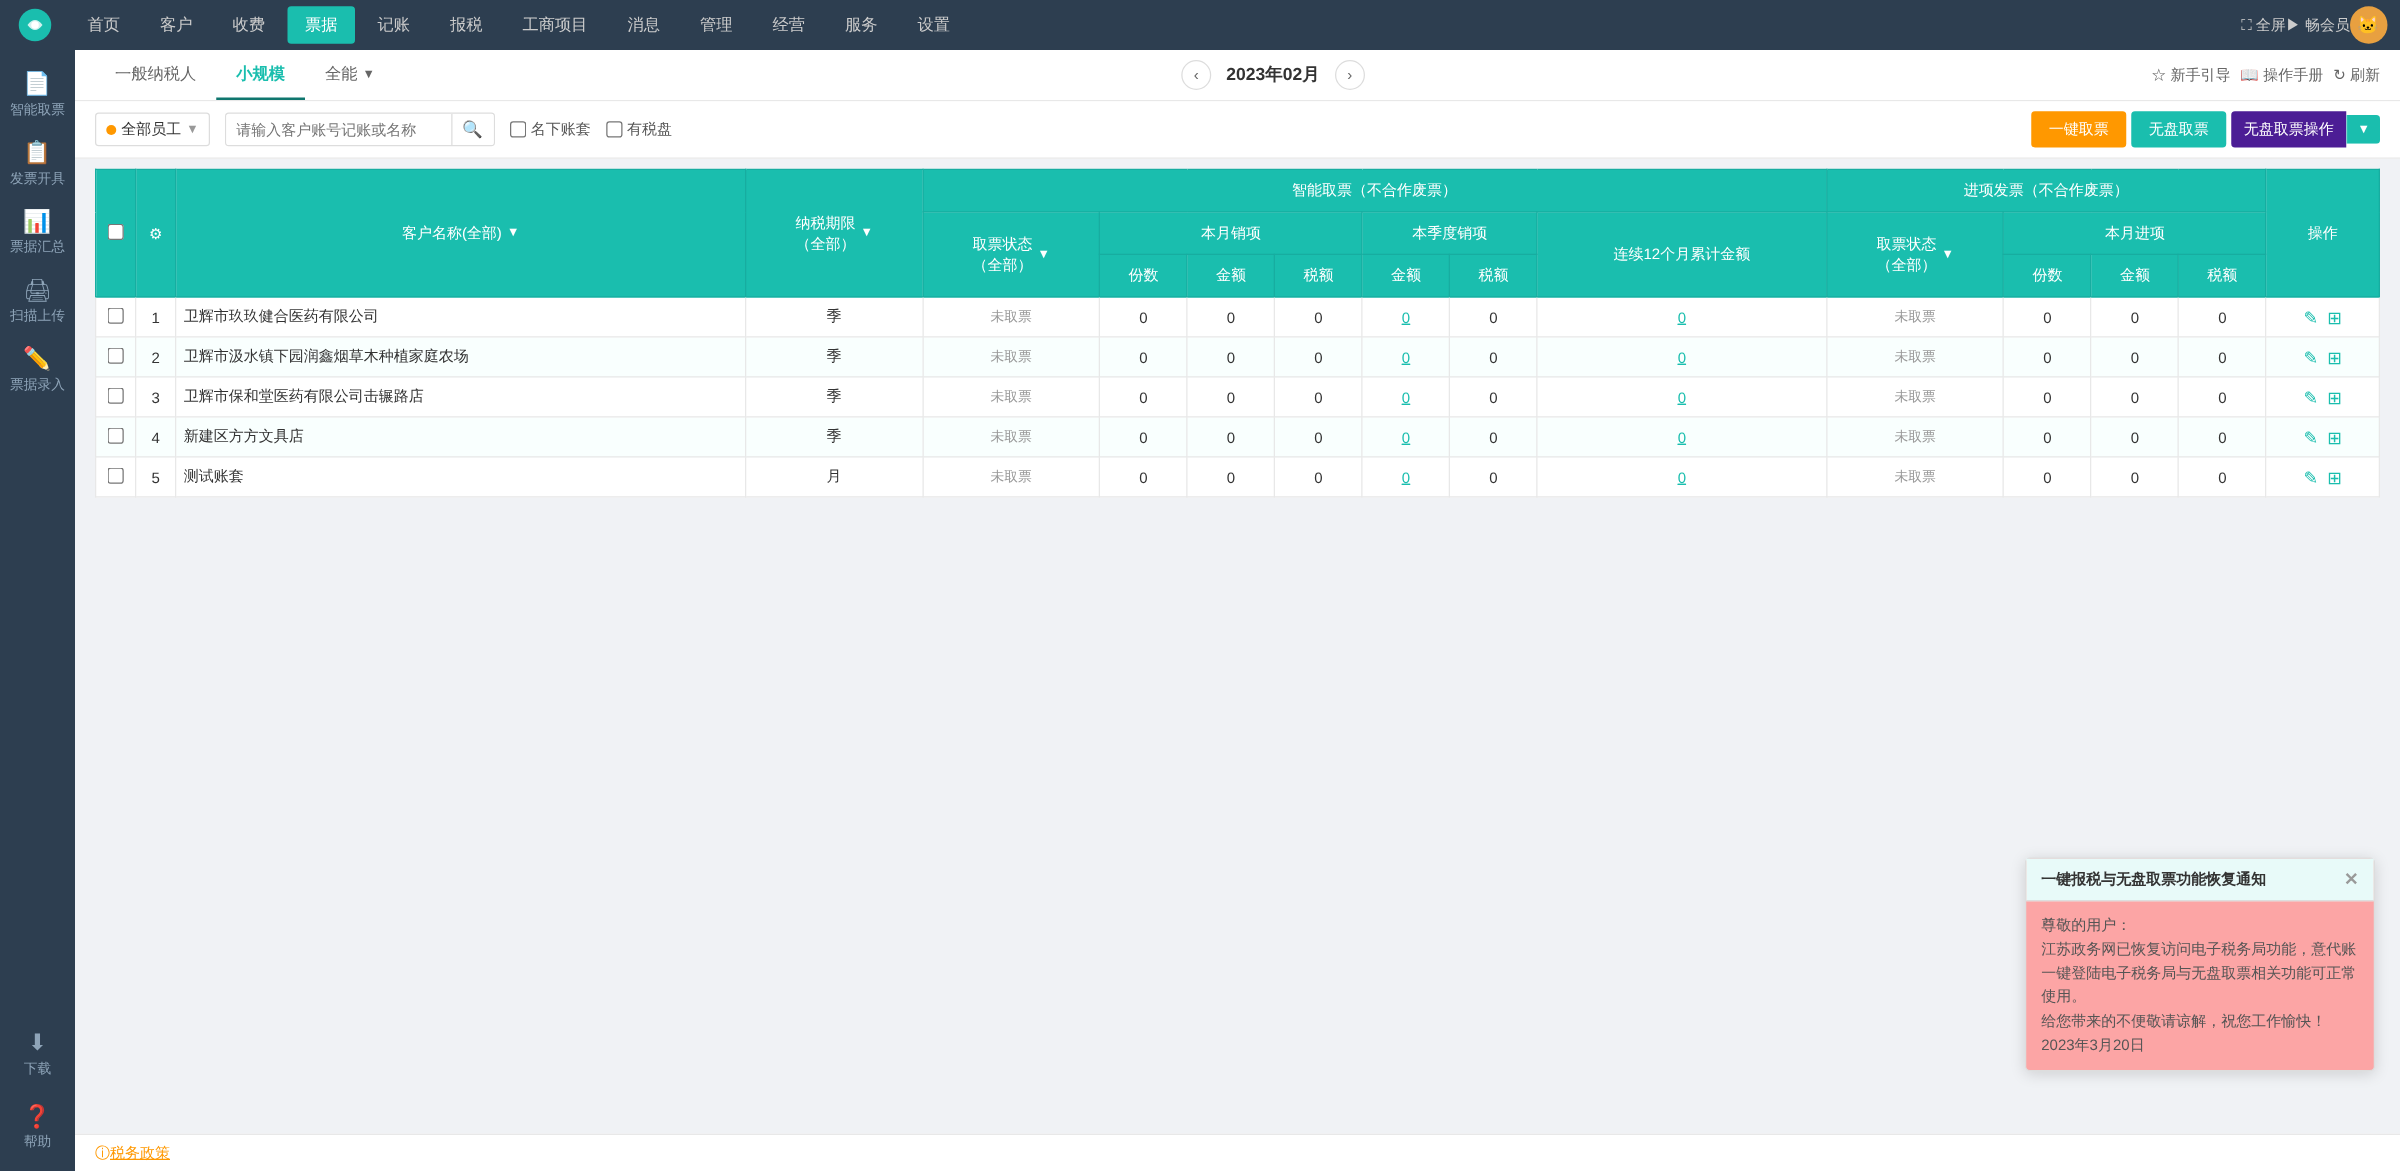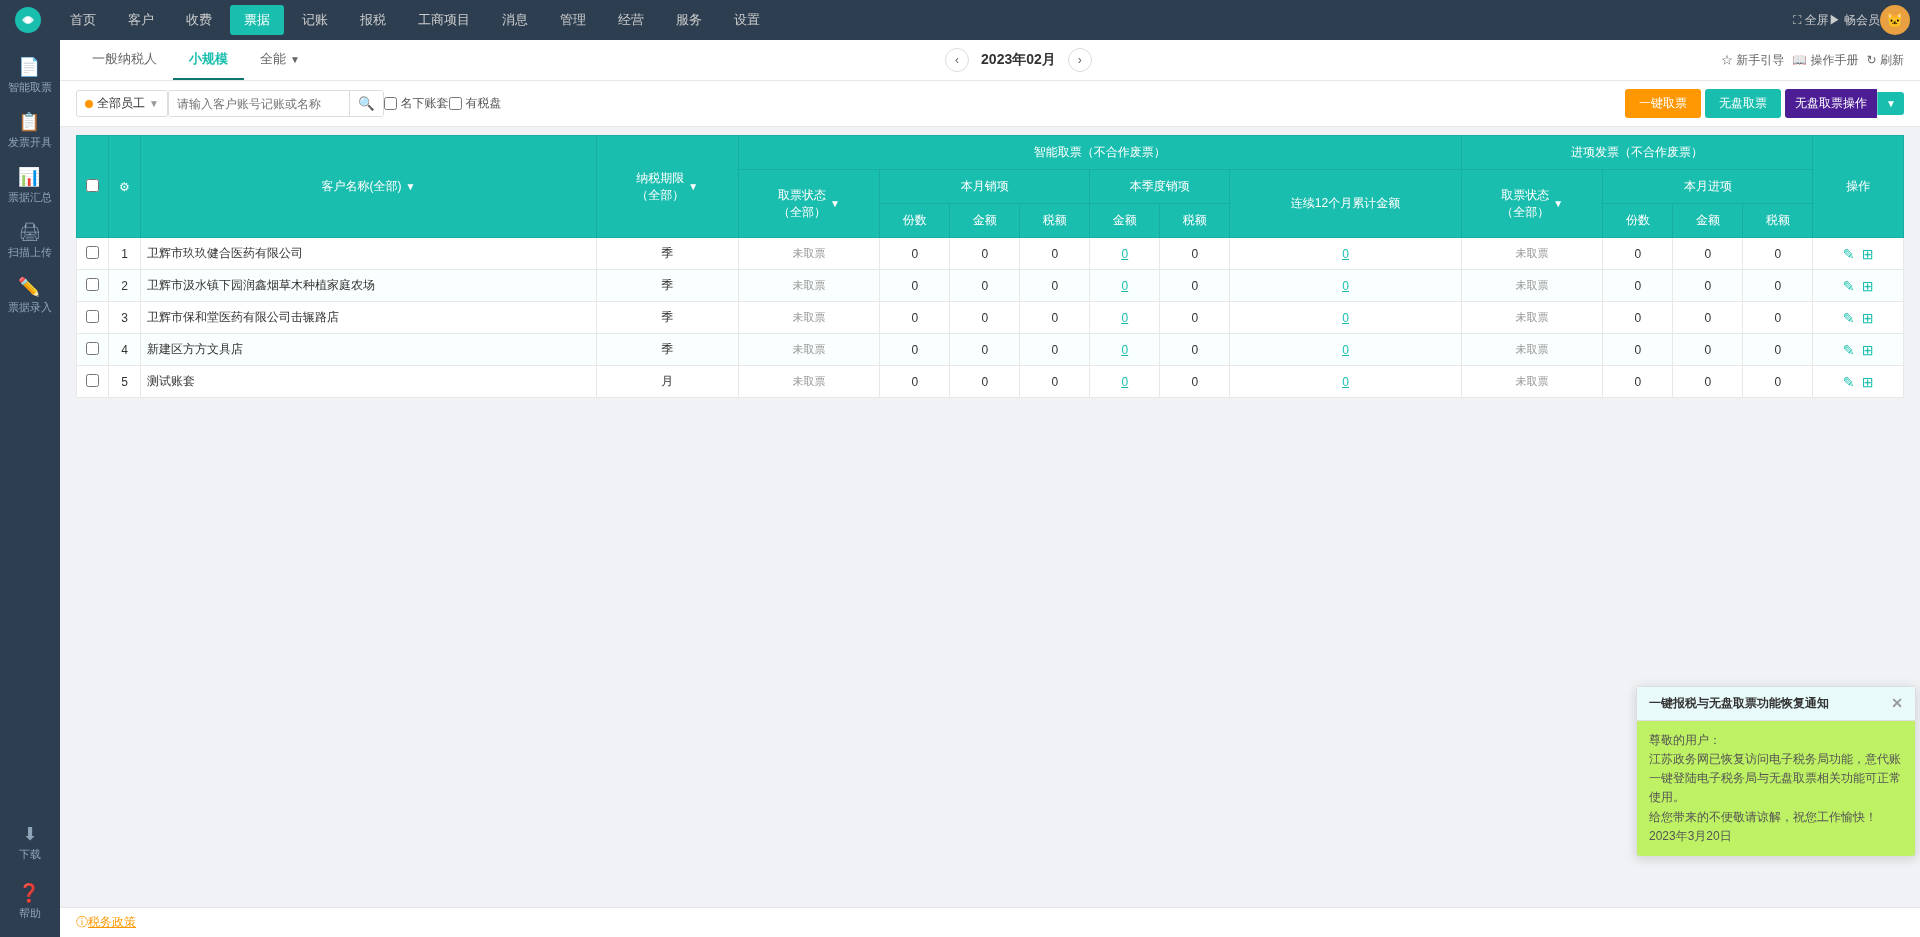--- a/index.html
+++ b/index.html
@@ -185,21 +185,21 @@
       border-radius: 0 3px 3px 0;
       font-size: 10px;
     }
 
     
     .filter-row {
       background: #fff;
       padding: 8px 16px;
       display: flex;
       align-items: center;
-      gap: 0;
+      gap: 12px;
       border-bottom: 1px solid #e8e8e8;
     }
     .filter-select {
       display: flex;
       align-items: center;
       border: 1px solid #ddd;
       border-radius: 3px;
       padding: 4px 8px;
       gap: 4px;
       cursor: pointer;
@@ -286,23 +286,23 @@
     
     .th-check, .td-check {
       width: 32px;
     }
     .th-settings { width: 32px; }
 
     
     .notification-popup {
       position: fixed;
       bottom: 80px;
-      right: 4px;
+      right: 20px;
       width: 280px;
-      background: #bef264;
+      background: #fca5a5;
       border: 1px solid #ddd;
       border-radius: 4px;
       box-shadow: 0 2px 12px rgba(0,0,0,0.15);
       font-size: 12px;
       z-index: 1000;
     }
     .notification-header {
       background: #e8faf9;
       padding: 8px 12px;
       font-weight: bold;

